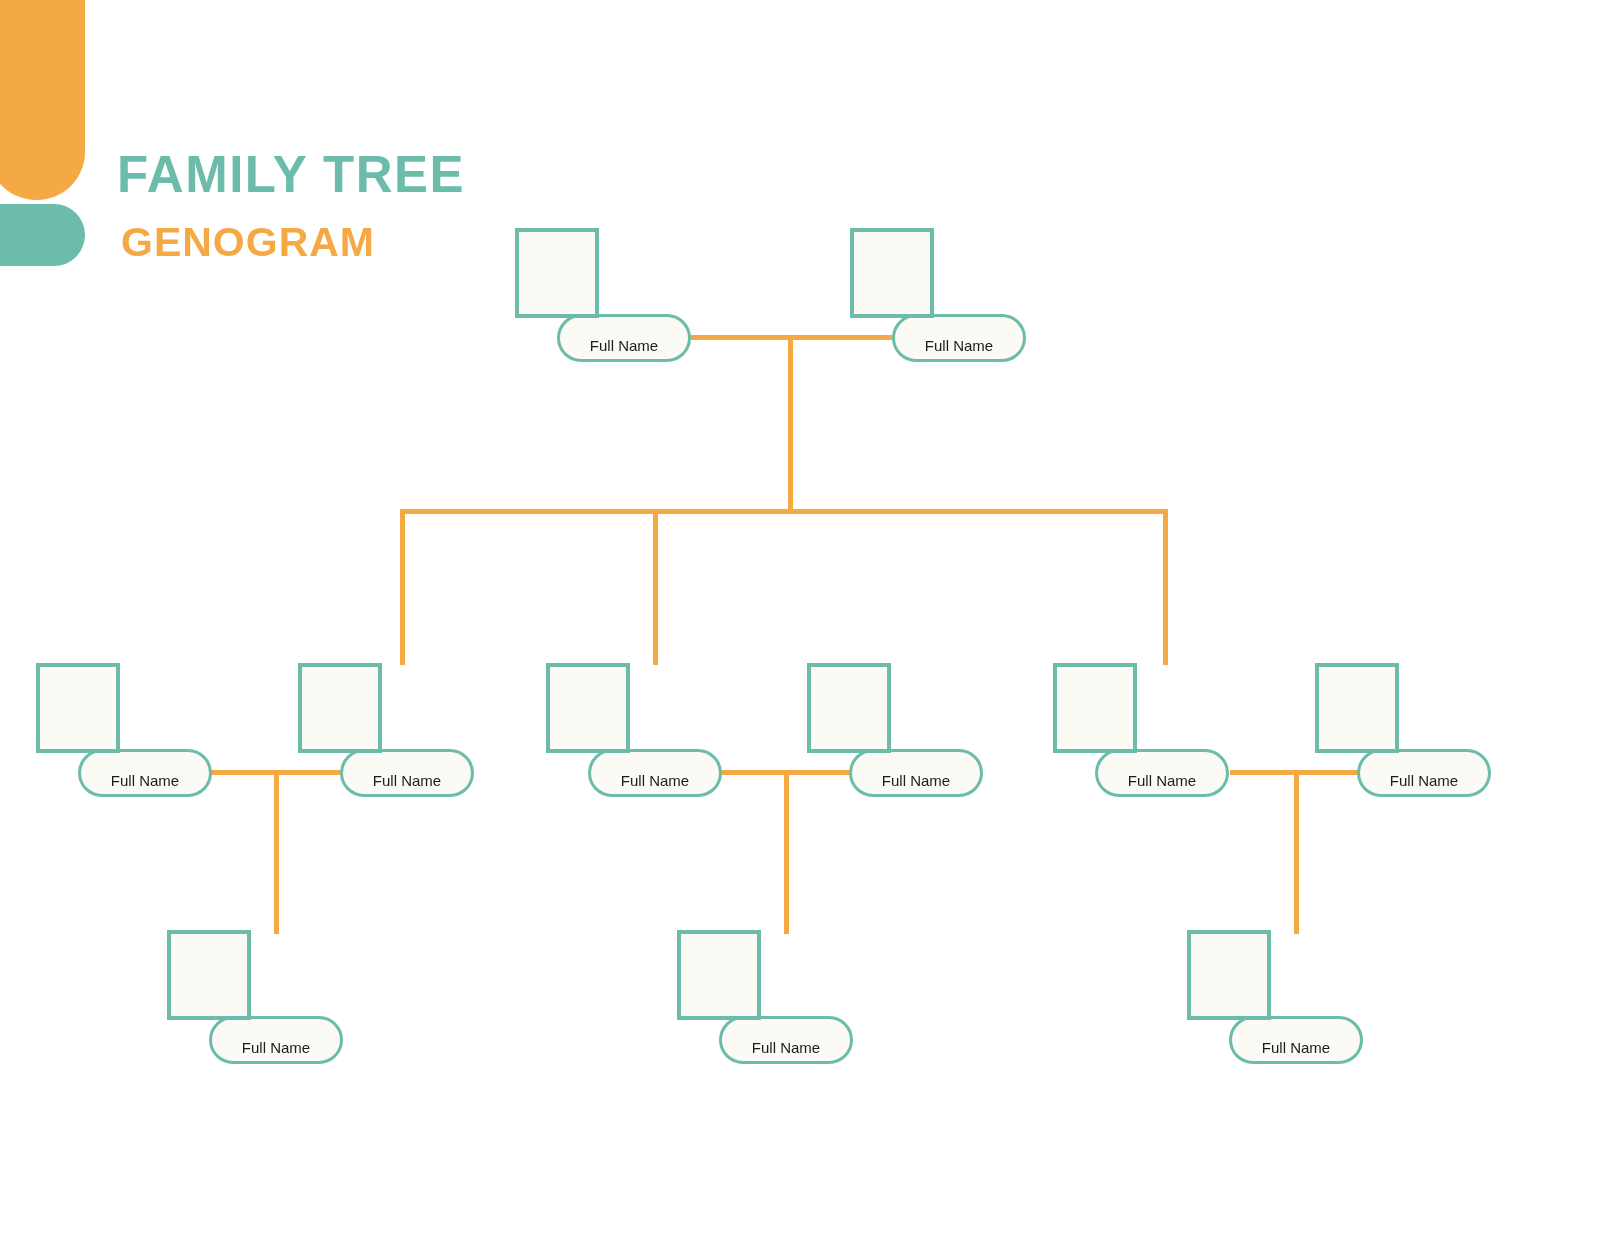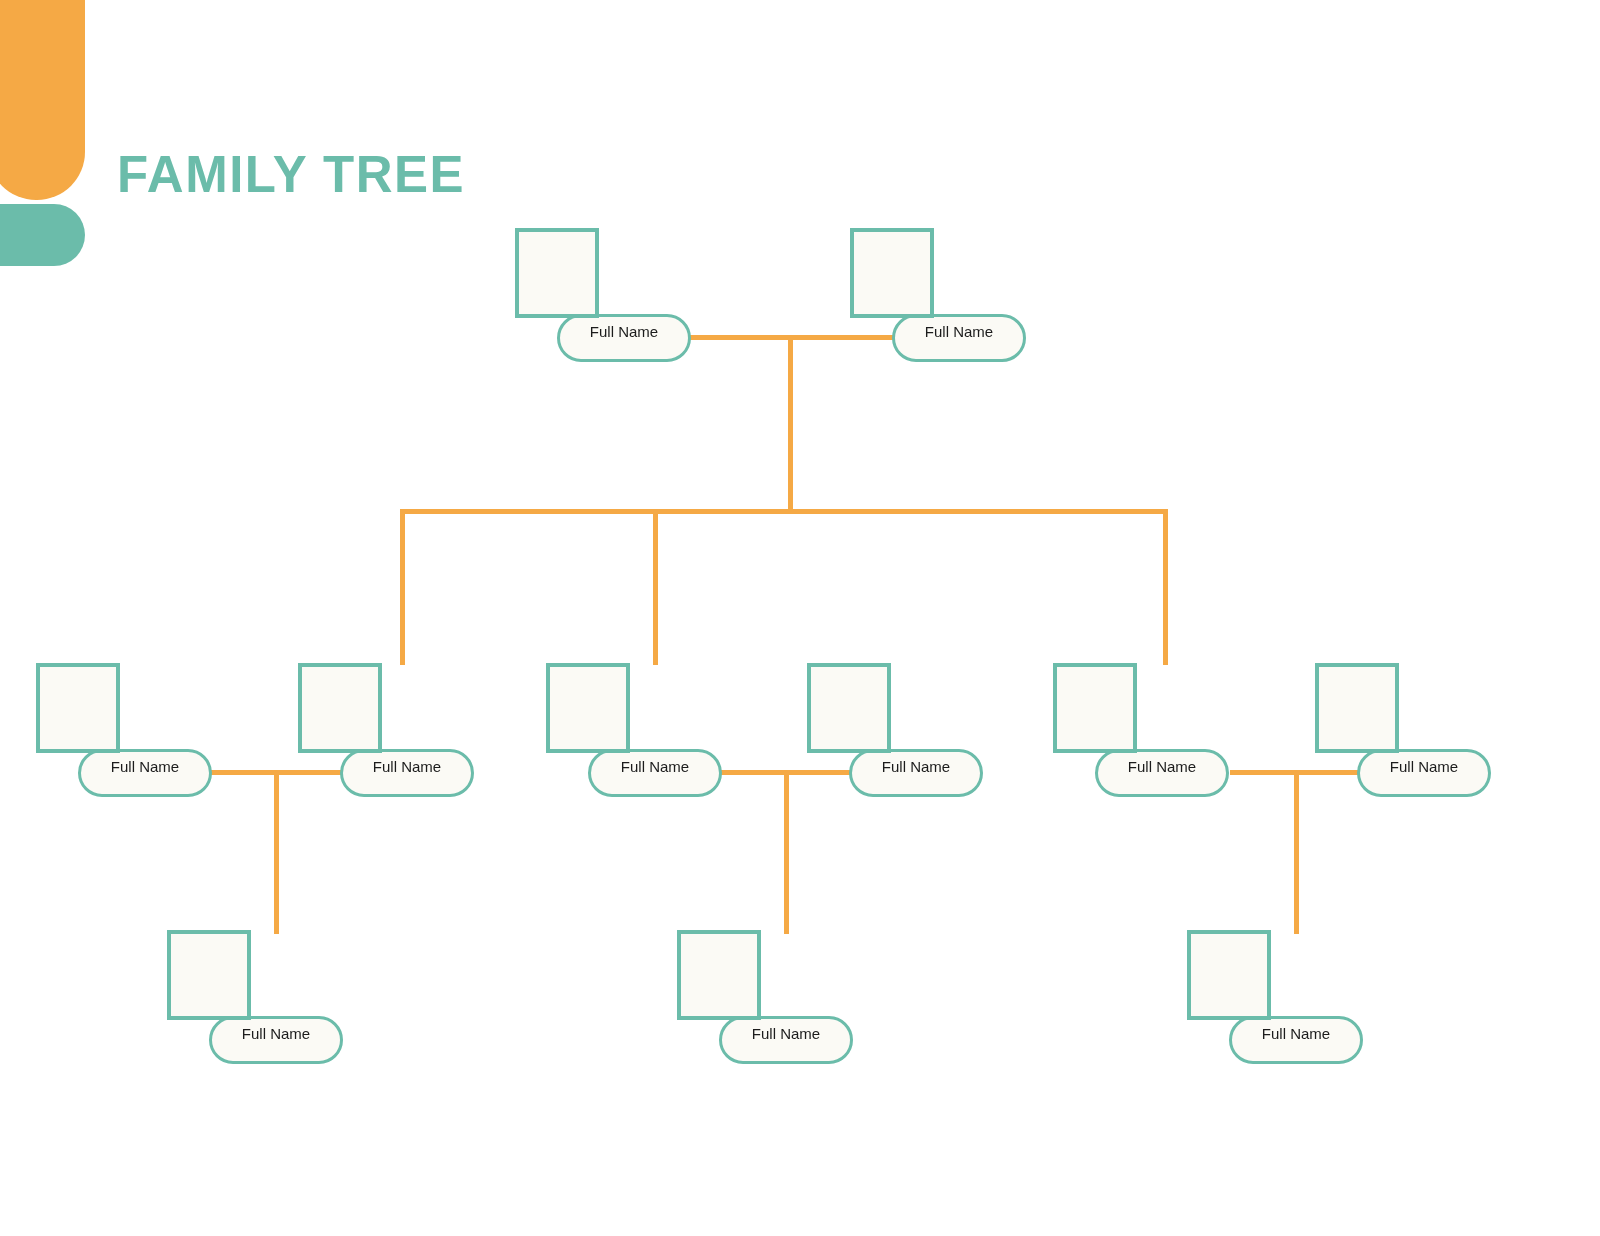--- a/index.html
+++ b/index.html
@@ -59,37 +59,38 @@
     border:4px solid #6BBCAA;
     z-index:2;
   }
   .pill{
     position:absolute;left:0;top:86px;
     width:134px;height:48px;
     box-sizing:border-box;
     background:#FBFAF5;
     border:3px solid #6BBCAA;
     border-radius:26px;
-    display:flex;justify-content:center;
+    display:flex;align-items:center;justify-content:center;
     z-index:1;
   }
   .pill span{
     font-size:15px;color:#1c1c1c;line-height:1;
     position:relative;top:7px;
   }
 </style>
 </head>
 <body>
 
 <div id="stage">
 
   <div class="mark-orange"></div>
   <div class="mark-teal"></div>
 
   <div class="title-main">FAMILY TREE</div>
+  <div class="title-sub">GENOGRAM</div>
 
   <div class="conn h" style="left:685px;top:335px;width:232px;"></div>
 
   <div class="conn v" style="left:788px;top:335px;height:179px;"></div>
 
   <div class="conn h" style="left:400px;top:509px;width:768px;"></div>
 
   <div class="conn v" style="left:400px;top:509px;height:156px;"></div>
   <div class="conn v" style="left:653px;top:509px;height:156px;"></div>
   <div class="conn v" style="left:1163px;top:509px;height:156px;"></div>

